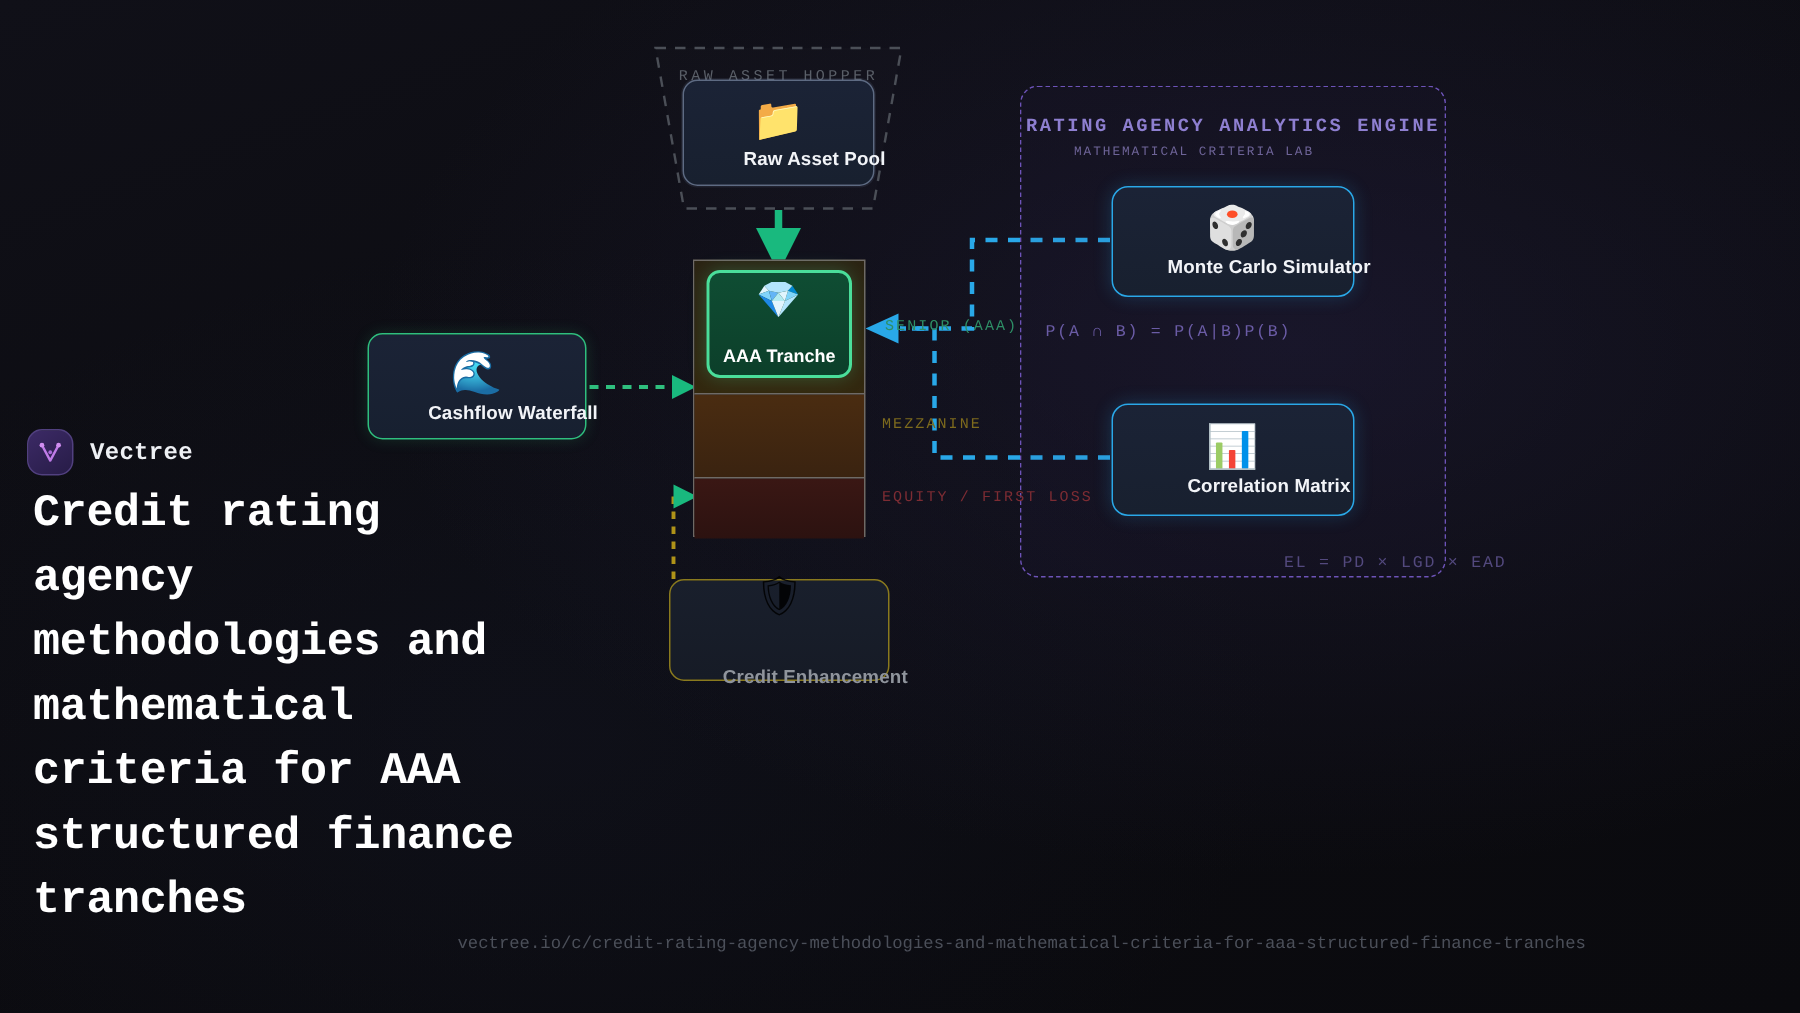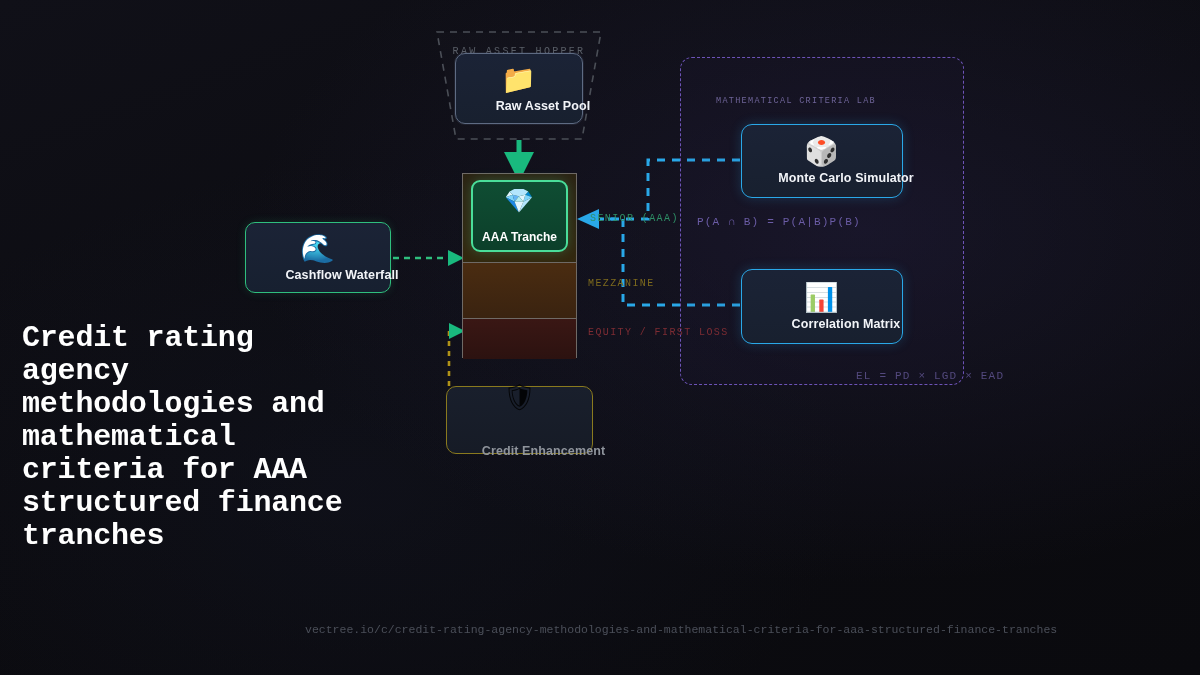--- a/index.html
+++ b/index.html
@@ -133,21 +133,21 @@
     border:1px solid #51407f;
     display:flex; align-items:center; justify-content:center;
   }
   .brandname {
     font-family:"Liberation Mono", monospace;
     font-size:16px; font-weight:bold; color:#eef0f4; letter-spacing:.2px;
   }
   .headline {
     left:22px; top:322px; width:330px;
     font-family:"Liberation Mono", monospace;
-    font-weight:bold; font-size:30px; line-height:33px;
+    font-weight:bold; font-size:30px; line-height:43px;
     color:#ffffff; letter-spacing:-0.2px;
   }
   .urlbar {
     left:305px; top:623px; width:920px;
     font-family:"Liberation Mono", monospace;
     font-size:11.5px; color:#4b4f59; white-space:nowrap; overflow:hidden;
   }
 </style>
 </head>
 <body>
@@ -171,20 +171,21 @@
 
       <path d="M740,160 L648,160 L648,219 L600,219" stroke="#29a8e8" stroke-width="3" stroke-dasharray="8 7" fill="none"></path>
 
       <path d="M740,305 L623,305 L623,219 L600,219" stroke="#29a8e8" stroke-width="3" stroke-dasharray="8 7" fill="none"></path>
       <polygon points="577,219 599,209 599,229" fill="#29a8e8"></polygon>
     </svg>
 
     <div class="abs hopper-label">RAW ASSET HOPPER</div>
 
     <div class="abs panel"></div>
+    <div class="abs panel-title">RATING AGENCY ANALYTICS ENGINE</div>
     <div class="abs panel-sub">MATHEMATICAL CRITERIA LAB</div>
 
     <div class="abs stack">
       <div class="tr tr-senior"></div>
       <div class="tr tr-mezz"></div>
       <div class="tr tr-equity"></div>
     </div>
 
     <div class="abs aaa-card">
       <span class="ico">💎</span>
@@ -217,17 +218,28 @@
 
     <div class="abs node node-ce">
       <span class="ico">🛡</span>
       <span class="lbl">Credit Enhancement</span>
     </div>
 
     <div class="abs formula f-bayes">P(A ∩ B) = P(A|B)P(B)</div>
     <div class="abs formula f-el">EL = PD × LGD × EAD</div>
   </div>
 
+  <div class="abs brandrow">
+    <span class="logo">
+      <svg width="19" height="19" viewBox="0 0 24 24" aria-hidden="true">
+        <path d="M5 6 L12 19 L19 6" fill="none" stroke="#c07ce8" stroke-width="2" stroke-linecap="round" stroke-linejoin="round"></path>
+        <circle cx="5" cy="6" r="2" fill="#d08ef0"></circle>
+        <circle cx="19" cy="6" r="2" fill="#d08ef0"></circle>
+        <circle cx="12" cy="12" r="1.6" fill="#a96ad8"></circle>
+      </svg>
+    </span>
+    <span class="brandname">Vectree</span>
+  </div>
 
   <div class="abs headline">Credit rating agency methodologies and mathematical criteria for AAA structured finance tranches</div>
 
   <div class="abs urlbar">vectree.io/c/credit-rating-agency-methodologies-and-mathematical-criteria-for-aaa-structured-finance-tranches</div>
 </div>
 
 </body></html>

